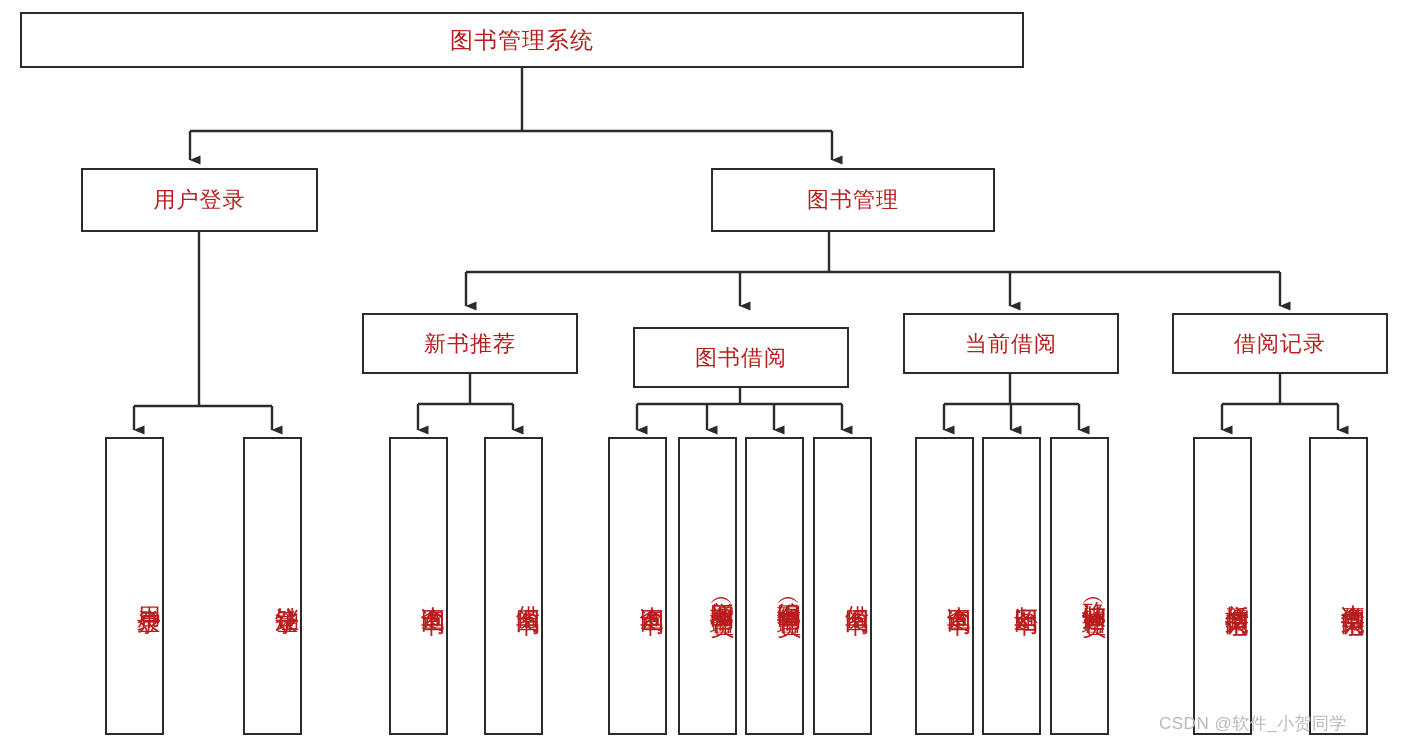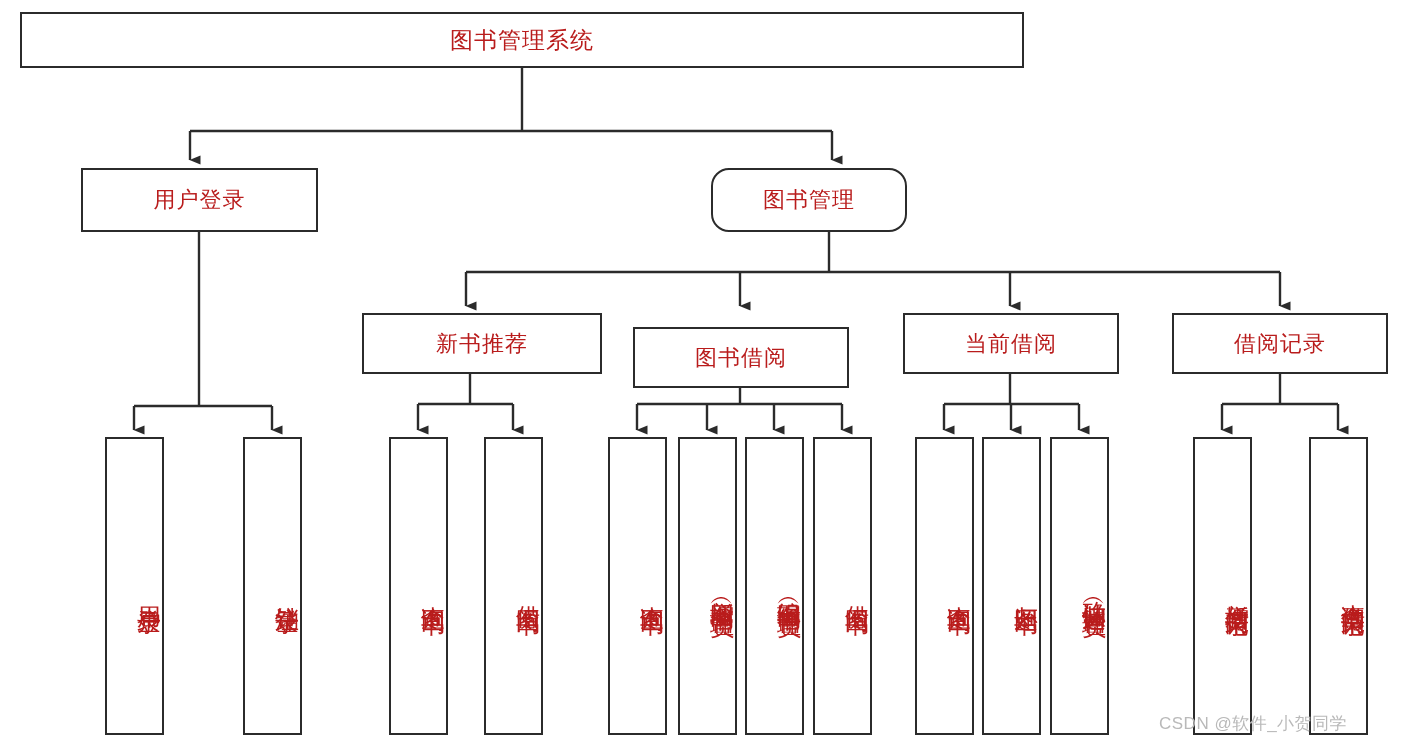--- a/index.html
+++ b/index.html
@@ -118,25 +118,25 @@
     </g>
   </svg>
 
   <div class="node horiz root" style="left:20px;top:12px;width:1004px;height:56px;">
     <span>图书管理系统</span>
   </div>
 
   <div class="node horiz" style="left:81px;top:168px;width:237px;height:64px;">
     <span>用户登录</span>
   </div>
-  <div class="node horiz" style="left:711px;top:168px;width:196px;height:64px;border-radius:18px;">
+  <div class="node horiz" style="left:711px;top:168px;width:284px;height:64px;">
     <span>图书管理</span>
   </div>
 
-  <div class="node horiz" style="left:362px;top:313px;width:240px;height:61px;">
+  <div class="node horiz" style="left:362px;top:313px;width:216px;height:61px;">
     <span>新书推荐</span>
   </div>
   <div class="node horiz" style="left:633px;top:327px;width:216px;height:61px;">
     <span>图书借阅</span>
   </div>
   <div class="node horiz" style="left:1172px;top:313px;width:216px;height:61px;">
     <span>借阅记录</span>
   </div>
   <div class="node horiz" style="left:903px;top:313px;width:216px;height:61px;">
     <span>当前借阅</span>

